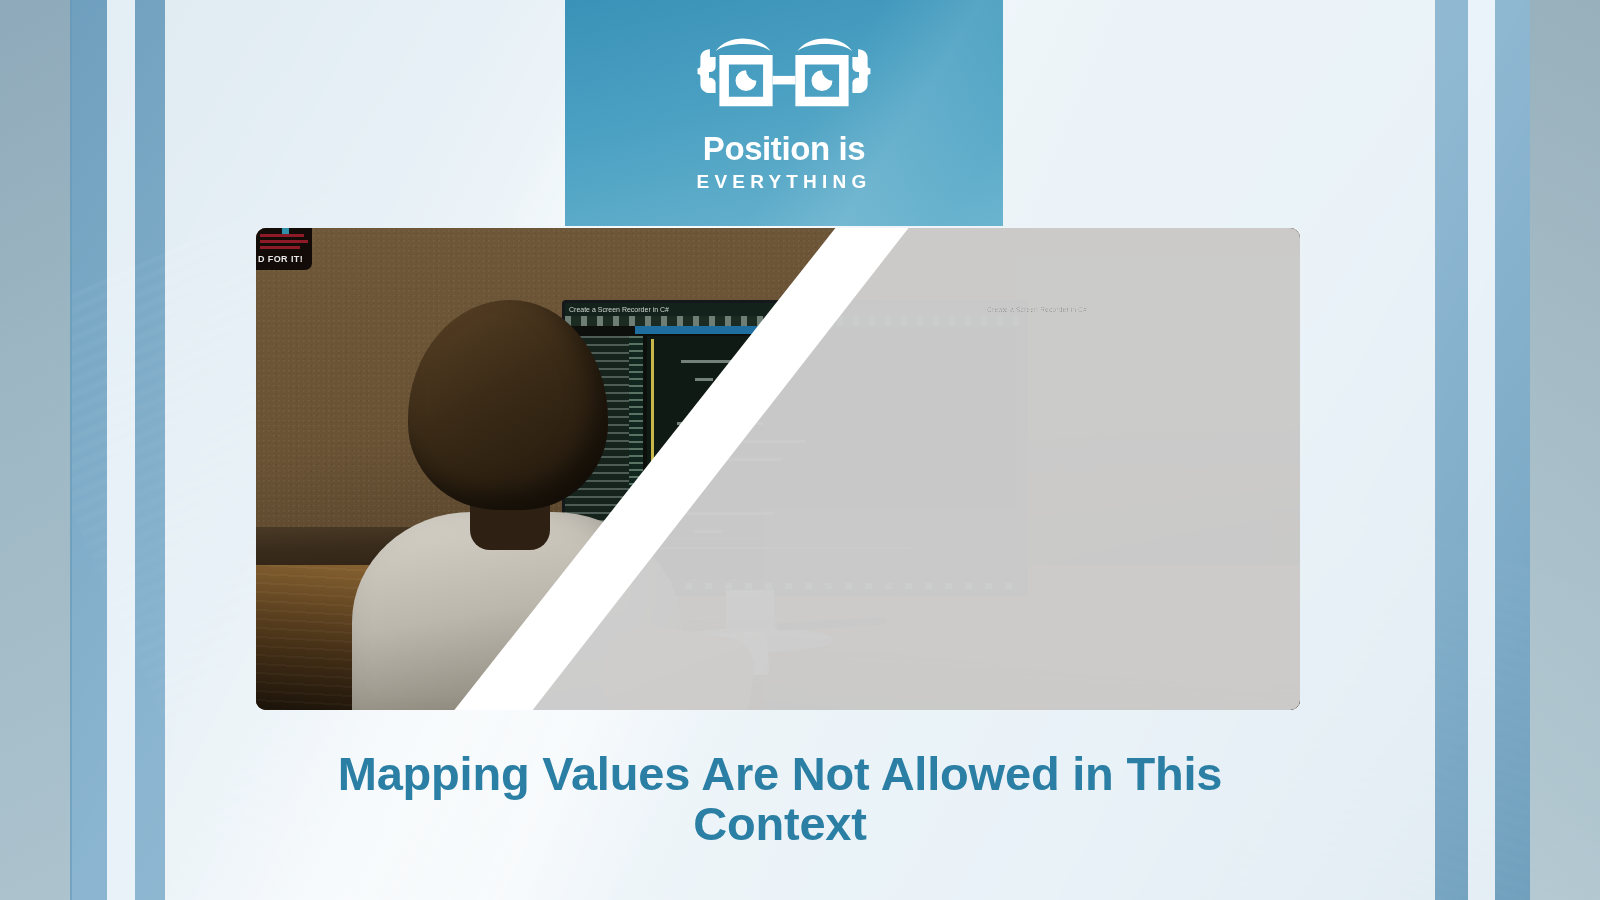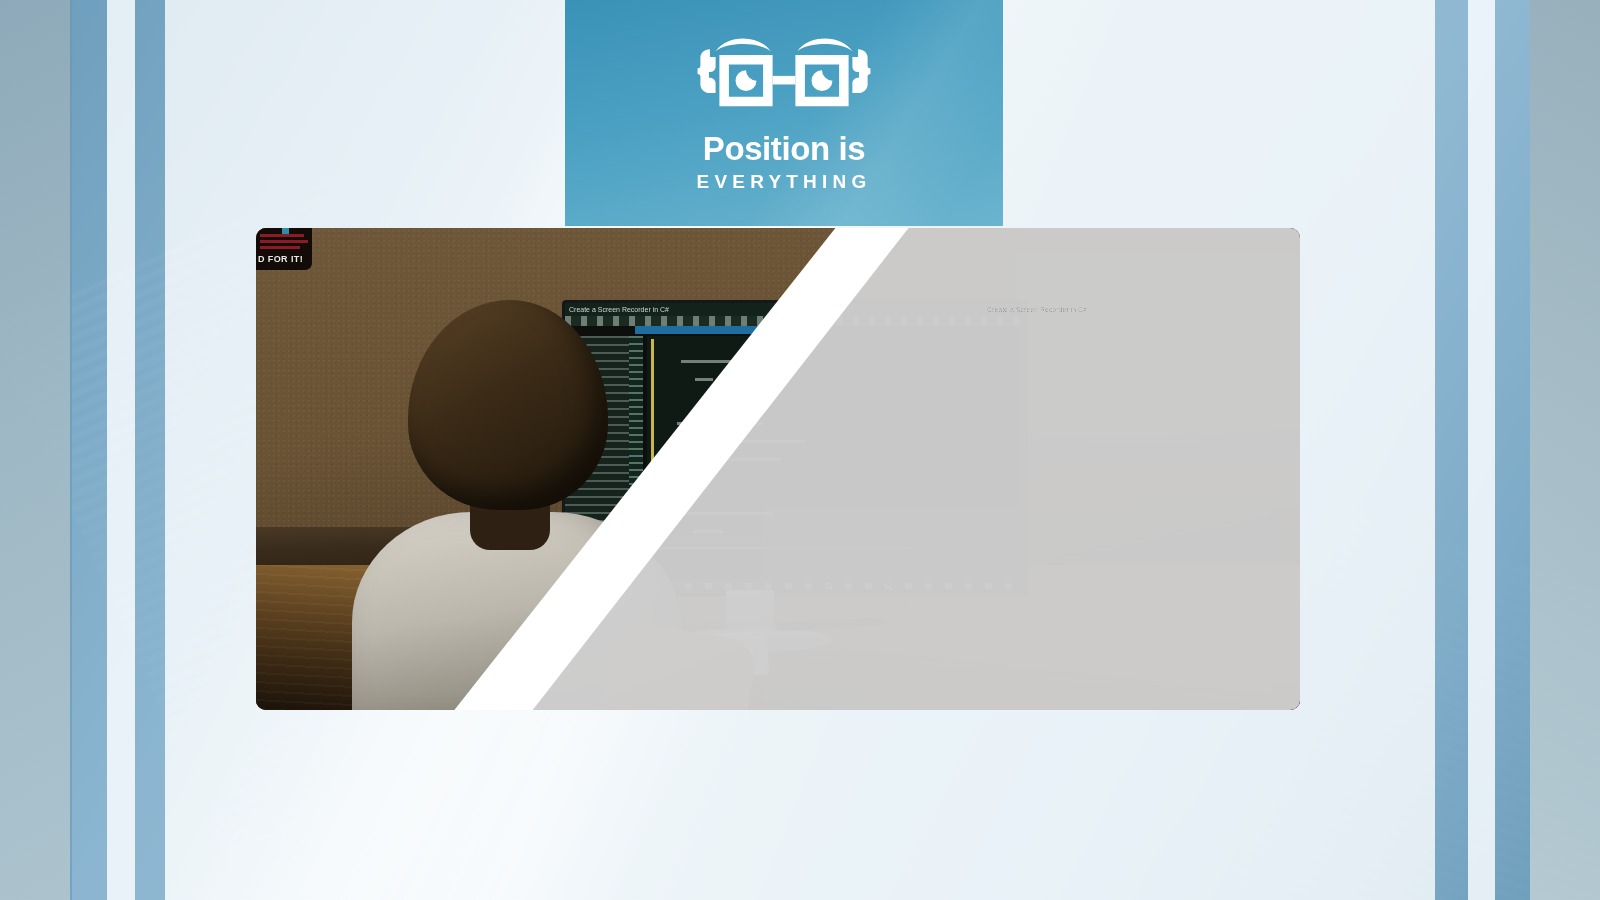--- a/index.html
+++ b/index.html
@@ -582,14 +582,15 @@
         <div class="shirt"></div>
         <div class="neck"></div>
         <div class="hair"></div>
         <div class="arm"></div>
       </div>
     </div>
 
     <div class="hero-slash"></div>
   </div>
 
+  <h1 class="headline">Mapping Values Are Not Allowed in This Context</h1>
 
 </div>
 
 </body></html>

